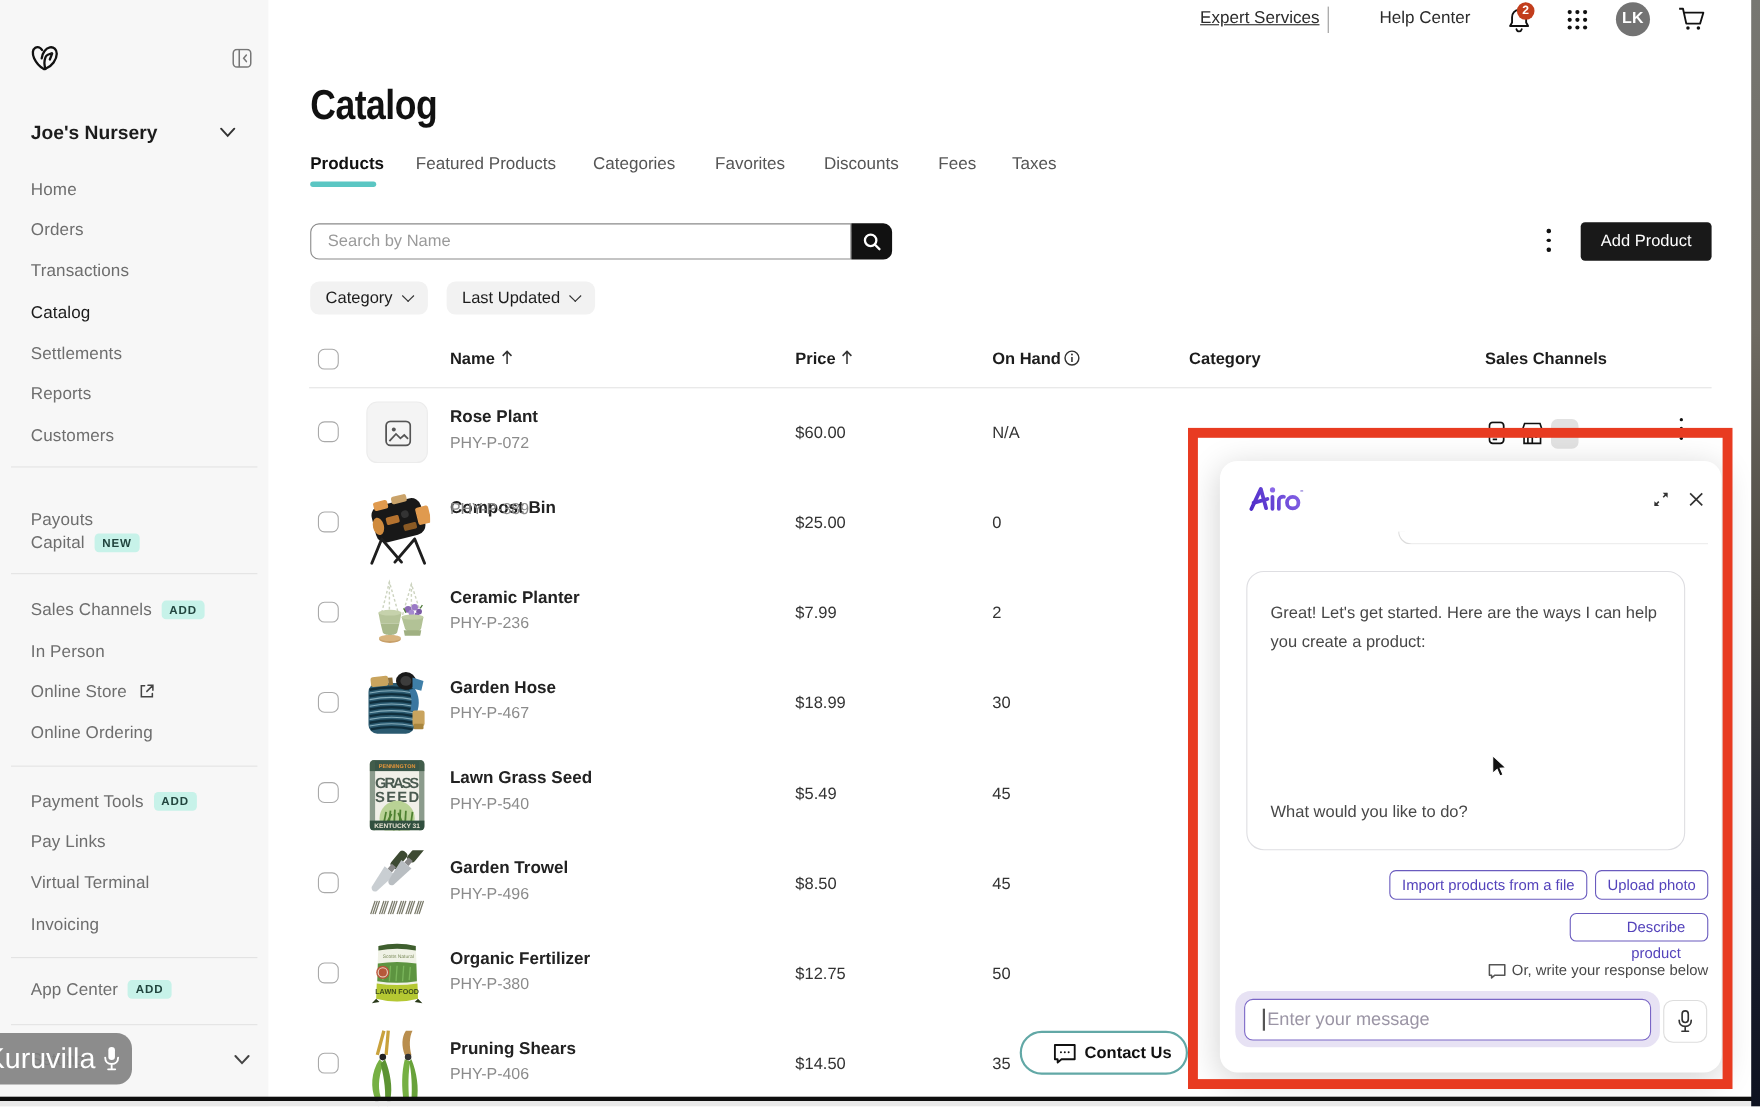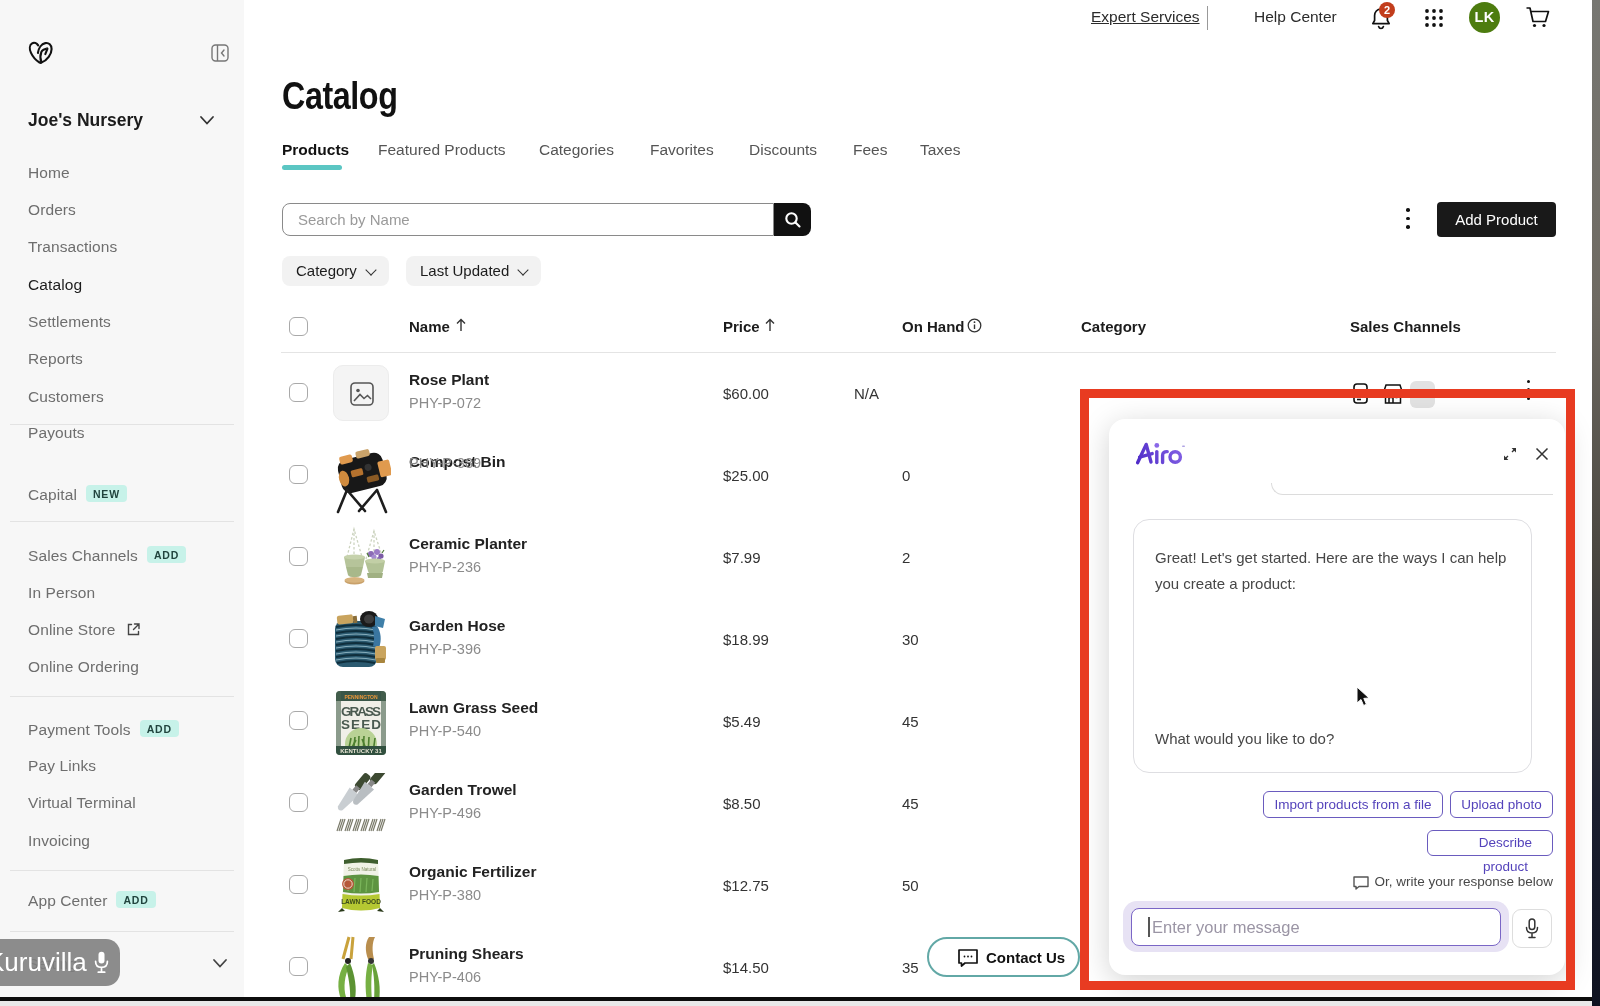--- a/index.html
+++ b/index.html
@@ -75,21 +75,21 @@
   </svg>
 
 <div class="nav-item" style="top:164px">Home</div>
 <div class="nav-item" style="top:201px">Orders</div>
 <div class="nav-item" style="top:238px">Transactions</div>
 <div class="nav-item active" style="top:276px">Catalog</div>
 <div class="nav-item" style="top:313px">Settlements</div>
 <div class="nav-item" style="top:350px">Reports</div>
 <div class="nav-item" style="top:388px">Customers</div>
 <div class="nav-div" style="top:424px"></div>
-<div class="nav-item" style="top:424px">Payouts</div>
+<div class="nav-item" style="top:464px">Payouts</div>
 <div class="nav-item" style="top:485px">Capital<span class="badge">NEW</span></div>
 <div class="nav-div" style="top:521px"></div>
 <div class="nav-item" style="top:546px">Sales Channels<span class="badge">ADD</span></div>
 <div class="nav-item" style="top:584px">In Person</div>
 <div class="nav-item" style="top:621px">Online Store
   <svg style="vertical-align:-2px;margin-left:6px" width="15" height="15" viewBox="0 0 15 15">
       <path d="M5.5 2.5 H2.5 V12.5 H12.5 V9.5 M8.5 2 H13 V6.5 M13 2 L7.5 7.5" fill="none" stroke="#444" stroke-width="1.4" stroke-linecap="round"></path>
     </svg>
 </div>
 <div class="nav-item" style="top:658px">Online Ordering</div>
@@ -123,21 +123,21 @@
       <circle cx="17" cy="3" r="1.9"></circle>
     <circle cx="3" cy="10" r="1.9"></circle>
       <circle cx="10" cy="10" r="1.9"></circle>
       <circle cx="17" cy="10" r="1.9"></circle>
     <circle cx="3" cy="17" r="1.9"></circle>
       <circle cx="10" cy="17" r="1.9"></circle>
       <circle cx="17" cy="17" r="1.9"></circle>
   </g>
 </svg>
 
-<div class="abs" style="left:1469px;top:2px;width:31px;height:31px;border-radius:50%;background:#4d7c0f;color:#fff;font-size:14.5px;font-weight:bold;text-align:center;line-height:31px;letter-spacing:.3px;">LK</div>
+<div class="abs" style="left:1469px;top:2px;width:31px;height:31px;border-radius:50%;background:#737373;color:#fff;font-size:14.5px;font-weight:bold;text-align:center;line-height:31px;letter-spacing:.3px;">LK</div>
 
 <svg class="abs" style="left:1525px;top:6px" width="26" height="24" viewBox="0 0 26 24">
   <path d="M1.5 2 H5 L8 15.5 H20.5 L23.5 5.5 H6" fill="none" stroke="#111" stroke-width="1.7" stroke-linejoin="round"></path>
   <circle cx="9.5" cy="19.5" r="1.6" fill="#111"></circle>
   <circle cx="19" cy="19.5" r="1.6" fill="#111"></circle>
 </svg>
 
 <div id="catalog-h1" class="abs">Catalog</div>
 
 <div class="tab active" style="left:282px;">Products</div>
@@ -192,21 +192,21 @@
     <div class="pimg abs" style="top:365px;">
       <div style="width:56px;height:56px;background:#f4f4f4;border:1px solid #ececec;border-radius:10px;"><svg style="margin:16px" width="24" height="24" viewBox="0 0 24 24">
           <rect x="1" y="1" width="22" height="22" rx="4" fill="none" stroke="#555" stroke-width="1.6"></rect>
           <circle cx="8" cy="8.5" r="1.8" fill="#555"></circle>
           <path d="M4 19 L10 12.5 L14 16.5 L17.5 13.5 L21 17" fill="none" stroke="#555" stroke-width="1.6"></path>
         </svg></div>
     </div>
     <div class="pname abs" style="top:371px;">Rose Plant</div>
     <div class="psku abs" style="top:395px;">PHY-P-072</div>
     <div class="pprice abs" style="left:723px;top:385px;">$60.00</div>
-    <div class="phand abs" style="left:854px;top:385px;">N/A</div>
+    <div class="phand abs" style="left:902px;top:385px;">N/A</div>
     <div class="cbox abs" style="left:289px;top:465px;"></div>
     <div class="pimg abs" style="top:447px;"><svg width="58" height="74" viewBox="0 0 58 74" style="position:relative;top:-5px">
         <g transform="rotate(-14 29 30)">
           <rect x="6" y="14" width="46" height="34" rx="9" fill="#181818"></rect>
           <rect x="10" y="10" width="13" height="8" rx="2" fill="#e09a4e"></rect>
           <rect x="27" y="9" width="14" height="7" rx="2" fill="#caa36a"></rect>
           <rect x="46" y="24" width="12" height="16" rx="2" fill="#e09a4e"></rect>
           <ellipse cx="10" cy="32" rx="5" ry="8" fill="#d08b3e"></ellipse>
           <rect x="18" y="26" width="12" height="7" rx="1.5" fill="#b5722e"></rect>
           <rect x="32" y="36" width="12" height="6" rx="1.5" fill="#8a5a24"></rect>
@@ -272,21 +272,21 @@
           <rect x="20" y="6" width="4" height="7" fill="#8a6e3a" transform="rotate(-6 22 9)"></rect>
           <ellipse cx="36" cy="9" rx="9" ry="8" fill="#1a1a1a"></ellipse>
           <ellipse cx="36" cy="9" rx="5" ry="4.5" fill="#3c3c3c"></ellipse>
           <path d="M42 6 L52 9 L50 18 L42 16 Z" fill="#3f7fa8"></path>
           <path d="M44 16 C48 22 49 30 46 38 L40 36 C42 29 41 22 39 17 Z" fill="#3a76a0"></path>
           <rect x="42" y="36" width="11" height="14" rx="2" fill="#c9a45e"></rect>
           <rect x="43" y="48" width="9" height="5" rx="1" fill="#a8853e"></rect>
         </g>
       </svg></div>
     <div class="pname abs" style="top:617px;">Garden Hose</div>
-    <div class="psku abs" style="top:641px;">PHY-P-396</div>
+    <div class="psku abs" style="top:641px;">PHY-P-467</div>
     <div class="pprice abs" style="left:723px;top:631px;">$18.99</div>
     <div class="phand abs" style="left:902px;top:631px;">30</div>
     <div class="cbox abs" style="left:289px;top:711px;"></div>
     <div class="pimg abs" style="top:693px;"><svg width="56" height="68" viewBox="0 0 56 68" style="position:relative;top:-4px">
         <defs>
           <clipPath id="bagclip">
             <rect x="3" y="2" width="50" height="64" rx="4"></rect>
           </clipPath>
         </defs>
         <rect x="3" y="2" width="50" height="64" rx="4" fill="#f0efe8"></rect>

